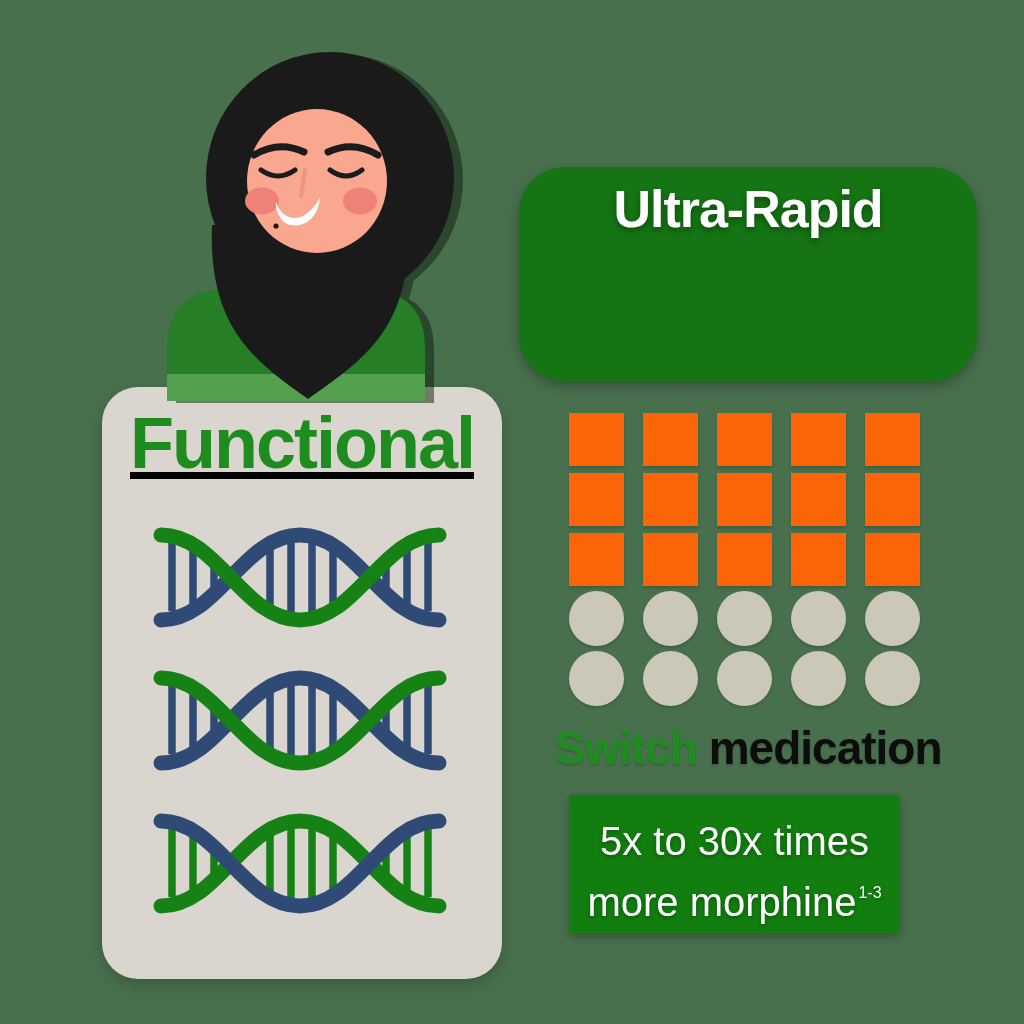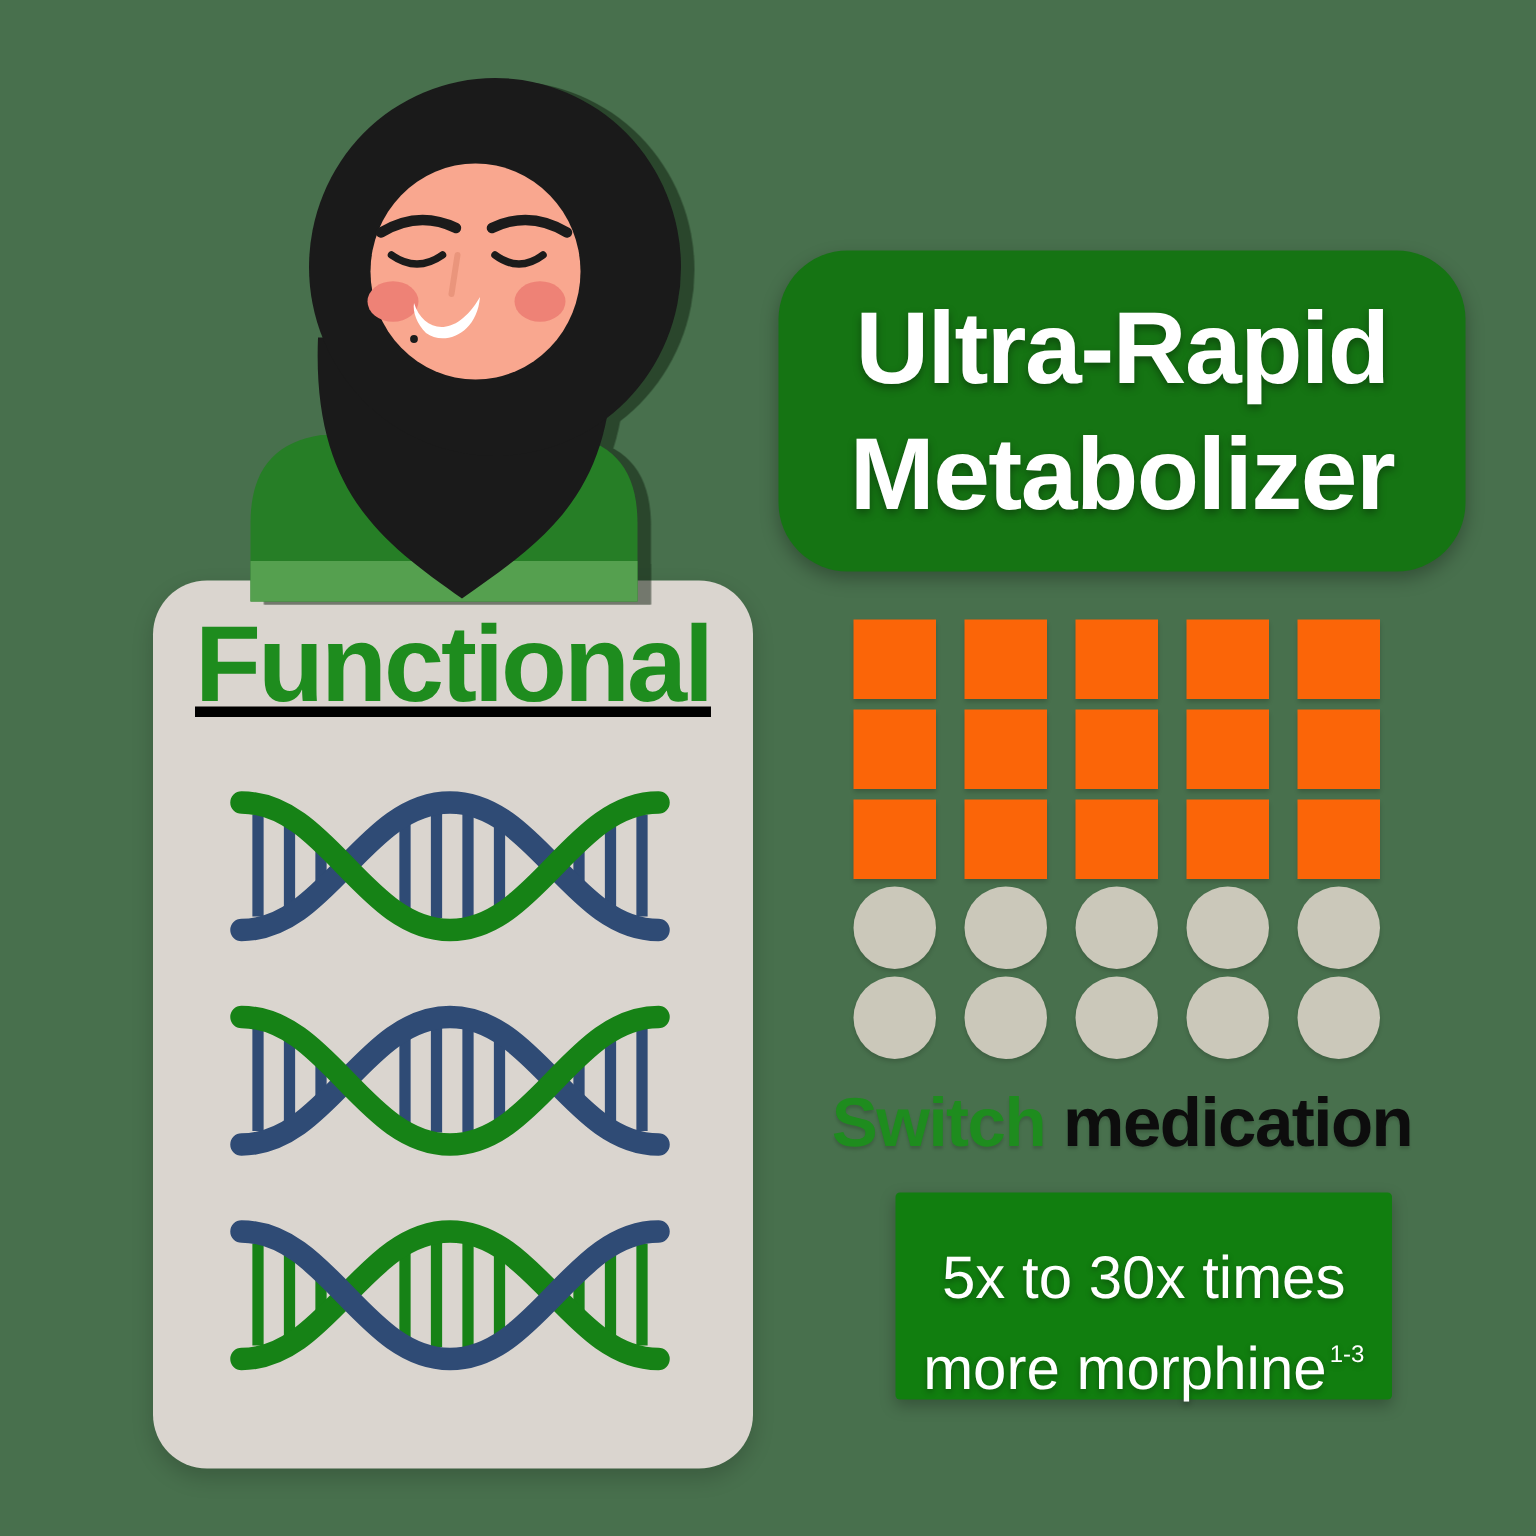--- a/index.html
+++ b/index.html
@@ -14,38 +14,38 @@
   .helix-stack{position:absolute;left:47px;top:134px;width:302px;display:flex;flex-direction:column;gap:30px;}
   .helix{width:302px;height:113px;display:block;}
 
   
   .person{position:absolute;left:148px;top:45px;width:320px;height:365px;z-index:3;
     filter:drop-shadow(9px 2px 0 rgba(12,28,12,.5));}
 
   
   .title-box{position:absolute;left:519px;top:167px;width:458px;height:214px;border-radius:46px;
     background:var(--title-box-green,#157413);box-shadow:0 5px 12px rgba(0,0,0,.28);
-    display:flex;flex-direction:column;align-items:center;justify-content:center;
-    color:#fff;font-weight:bold;font-size:68px;line-height:84px;letter-spacing:-1px;
+    display:flex;flex-direction:column;align-items:center;
+    color:#fff;font-weight:bold;font-size:52px;line-height:84px;letter-spacing:-1px;
     text-shadow:0 3px 6px rgba(0,0,0,.35);}
   .squares-grid{position:absolute;left:569px;top:413px;display:grid;
     grid-template-columns:repeat(5,55px);grid-auto-rows:53px;column-gap:19px;row-gap:7px;}
   .sq{width:55px;height:53px;background:var(--square-orange,#FB6508);box-shadow:0 2px 3px rgba(0,0,0,.18);}
   .circles-grid{position:absolute;left:569px;top:591px;display:grid;
     grid-template-columns:repeat(5,55px);grid-auto-rows:55px;column-gap:19px;row-gap:5px;}
   .circ{width:55px;height:55px;border-radius:50%;background:var(--circle-gray,#CBC8BA);box-shadow:0 2px 3px rgba(0,0,0,.15);}
 
   .caption{position:absolute;left:519px;top:722px;width:458px;text-align:center;
     font-weight:bold;font-size:46px;line-height:52px;letter-spacing:-1px;text-shadow:0 2px 2px rgba(0,0,0,.15);}
   .cap-green{color:var(--accent-text-green,#1E8C1E);margin-right:.26em;}
   .cap-black{color:var(--caption-black,#0D0D0D);}
 
-  .note-box{position:absolute;left:597px;top:795px;width:331px;height:138px;border-radius:3px;
+  .note-box{position:absolute;left:569px;top:795px;width:331px;height:138px;border-radius:3px;
     background:var(--note-box-green,#117E0F);box-shadow:0 4px 10px rgba(0,0,0,.25);
-    color:#fff;text-align:center;font-size:40px;line-height:56px;padding-top:29px;
+    color:#fff;text-align:center;font-size:40px;line-height:56px;padding-top:18px;
     text-shadow:0 2px 4px rgba(0,0,0,.3);}
   .note-box sup{font-size:16px;position:relative;top:-4px;vertical-align:super;margin-left:2px;}
 </style>
 </head>
 <body>
 
 <div class="stage">
 
   <div class="genotype-card">
     <div class="genotype-label">Functional</div>
@@ -107,21 +107,20 @@
     <path d="M 182,125 Q 198,137 214,125" fill="none" stroke="#1B1B1B" stroke-width="5" stroke-linecap="round"></path>
     <path d="M 157,125 L 153,151" fill="none" stroke="#E8937A" stroke-width="4" stroke-linecap="round" opacity="0.9"></path>
     <ellipse cx="114" cy="156" rx="17" ry="13.5" style="fill:var(--blush,#EE8276)"></ellipse>
     <ellipse cx="212" cy="156" rx="17" ry="13.5" style="fill:var(--blush,#EE8276)"></ellipse>
     <path d="M 128,157 C 134,176 155,182 172,153 C 170,178 148,186 136,177 C 130,171 127,163 128,157 Z" fill="#FFFFFF"></path>
     <circle cx="128" cy="181" r="2.6" fill="#1B1B1B"></circle>
   </svg>
 
   <div class="title-box">
     <div>Ultra-Rapid</div>
-    <div>Metabolizer</div>
   </div>
 
   <div class="squares-grid">
       <div class="sq"></div>
       <div class="sq"></div>
       <div class="sq"></div>
       <div class="sq"></div>
       <div class="sq"></div>
       <div class="sq"></div>
       <div class="sq"></div>

